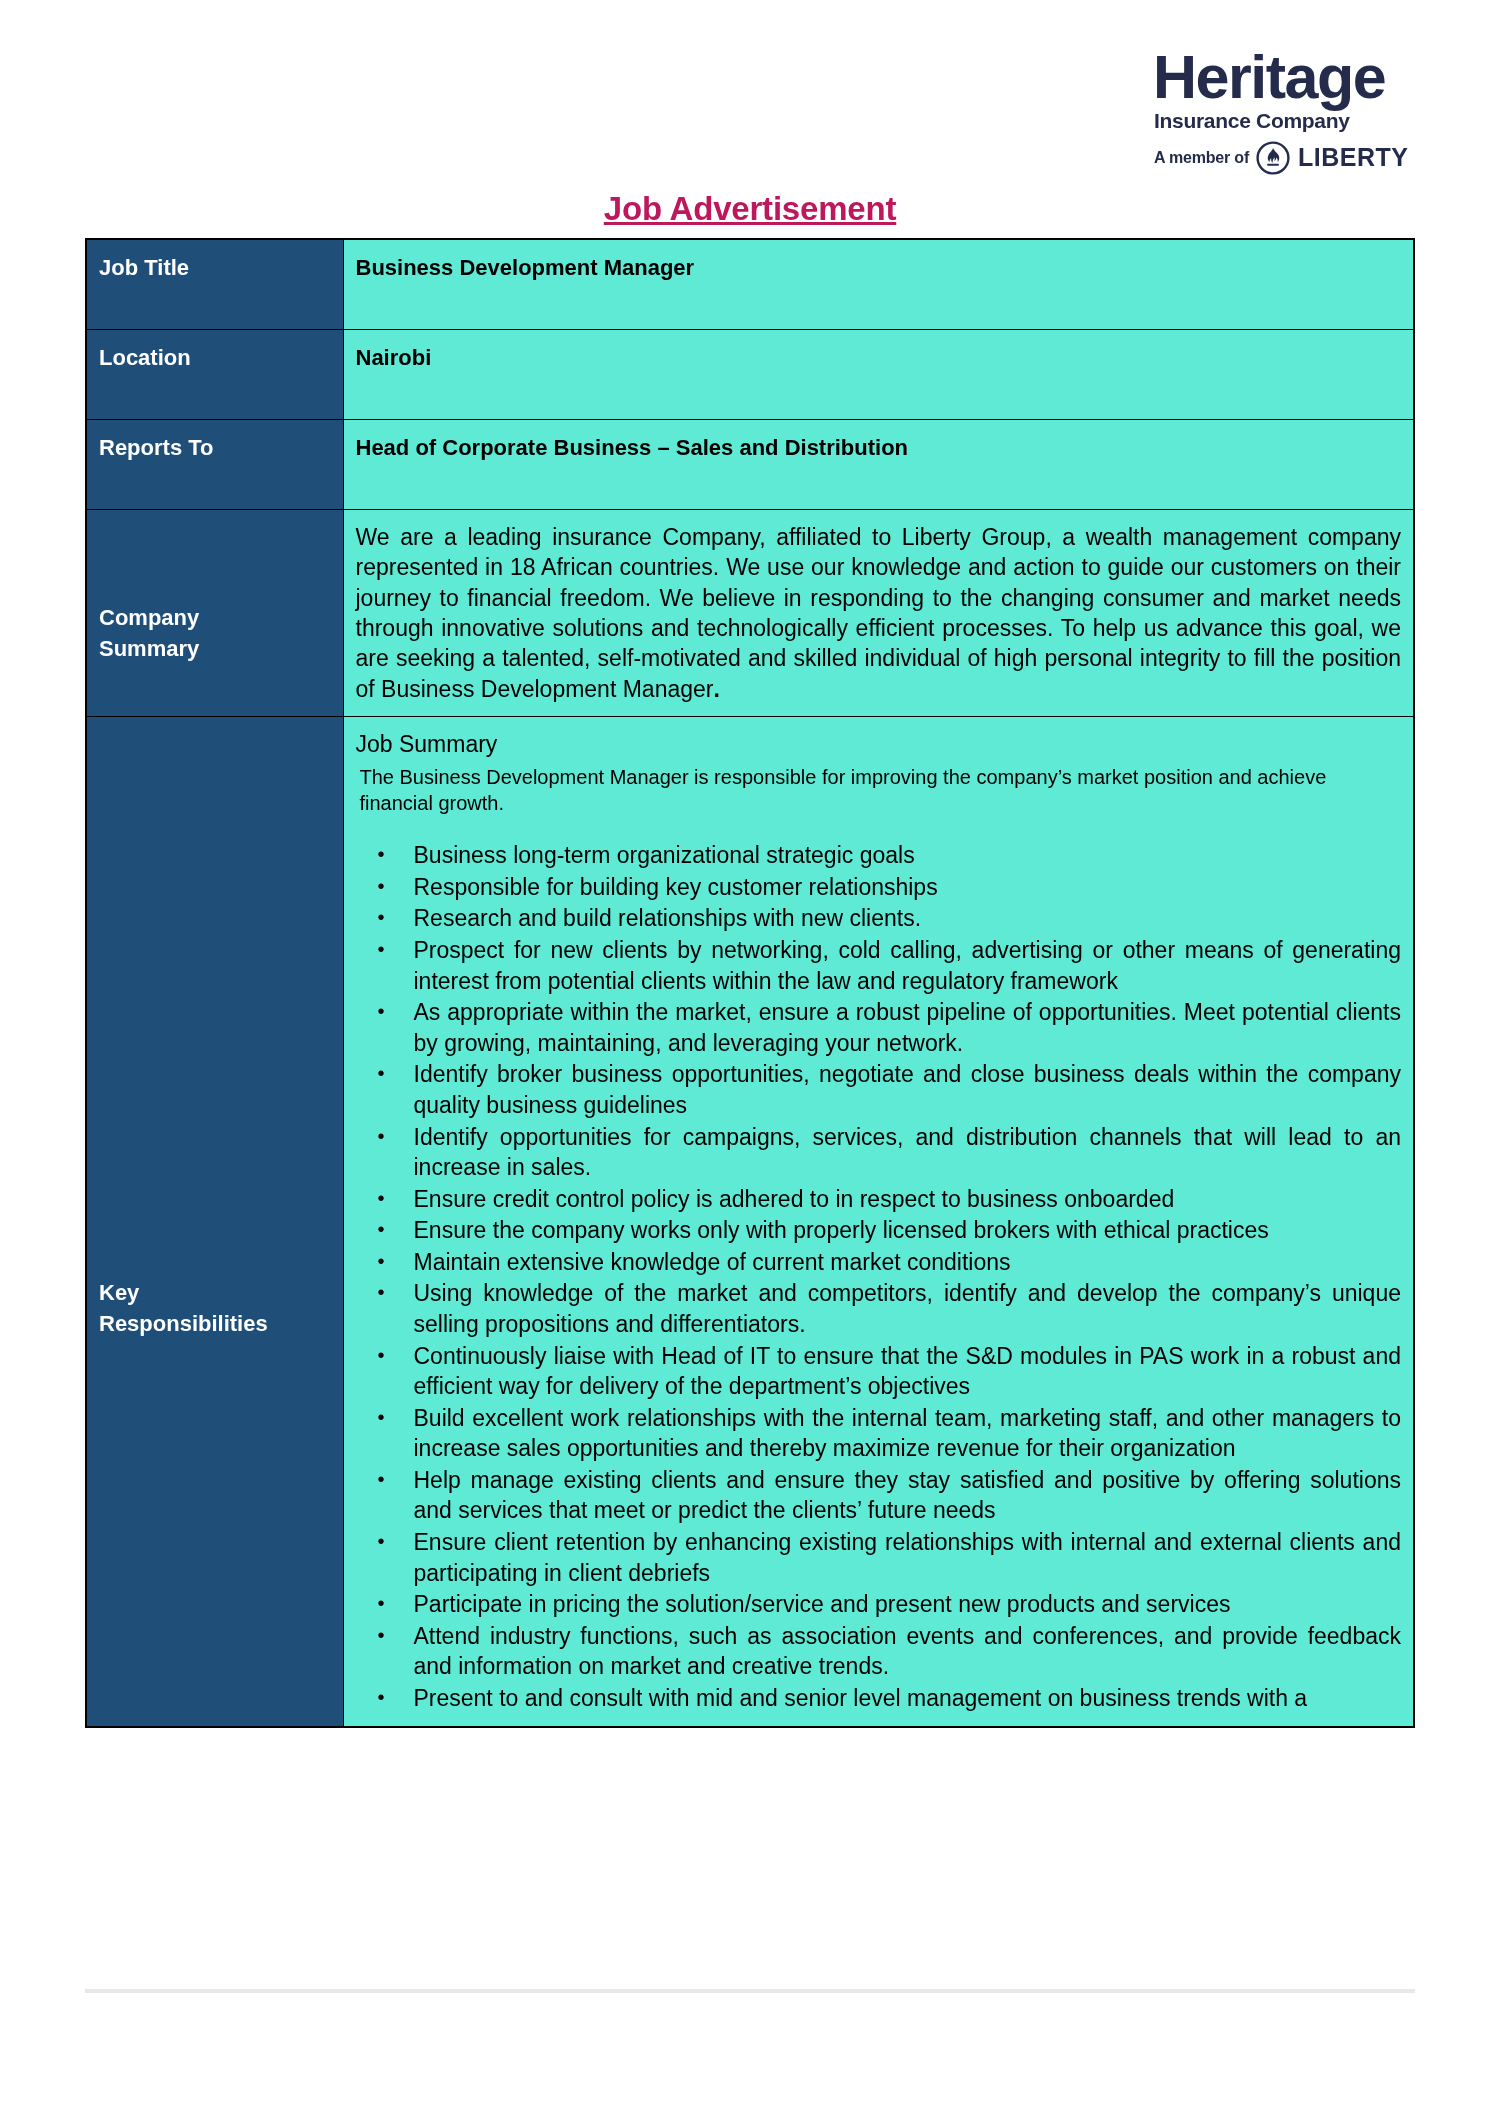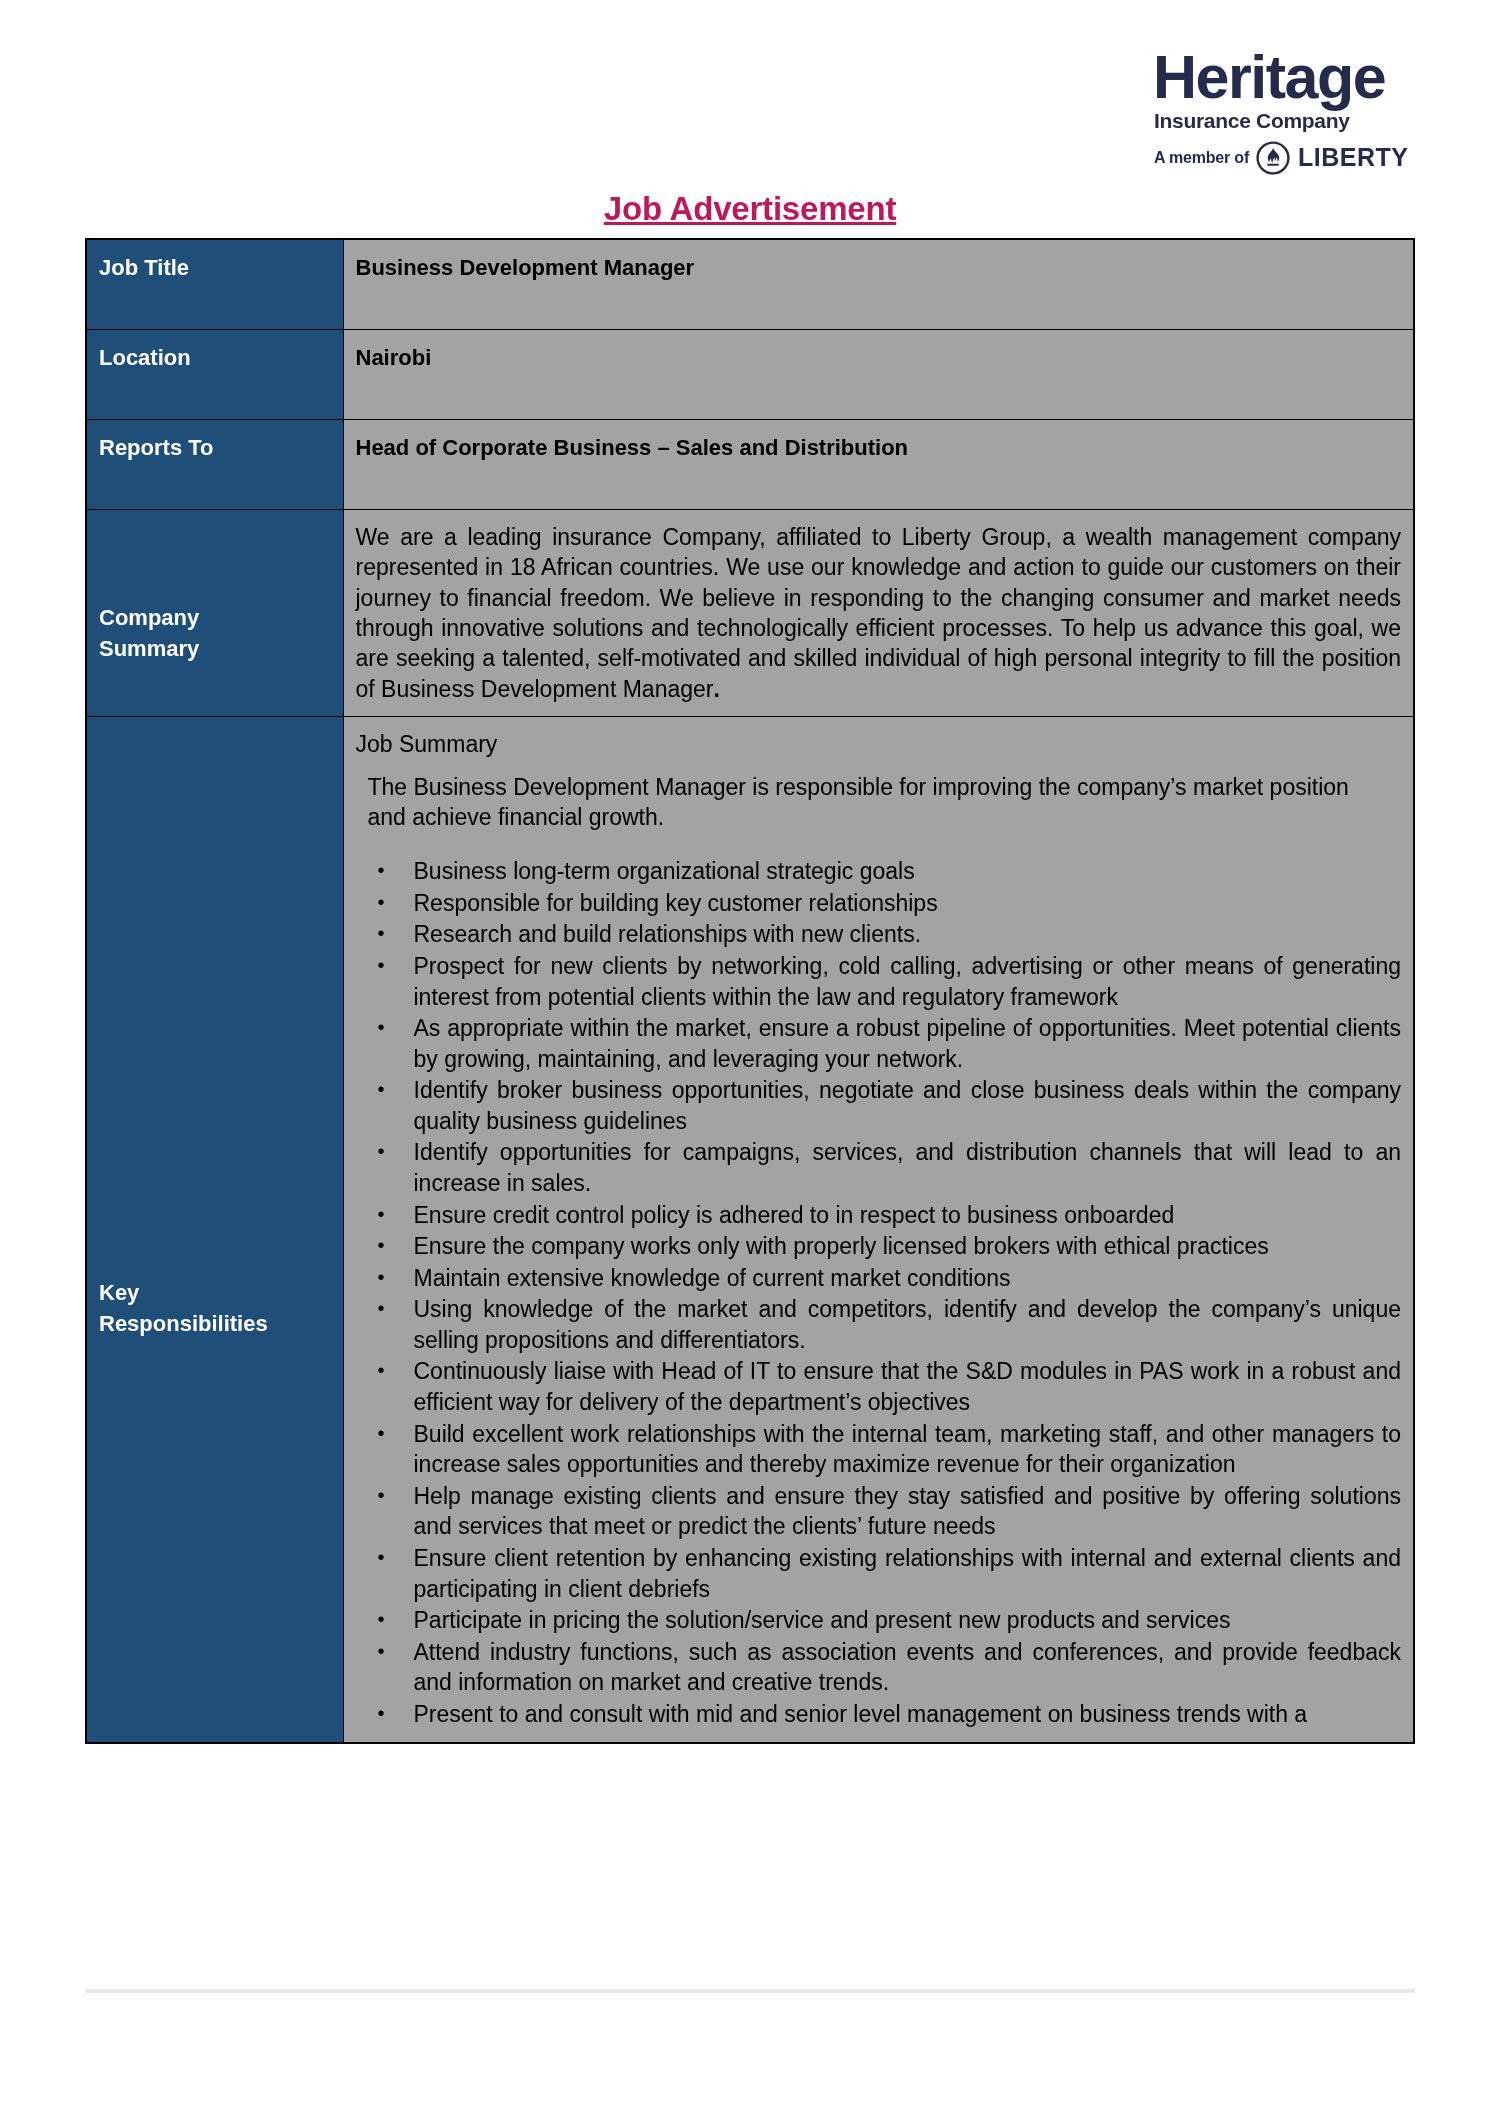--- a/index.html
+++ b/index.html
@@ -118,21 +118,21 @@
   td.label.tall {
     padding-top: 0;
   }
   .label-inner-mid {
     padding-top: 92px;
   }
   .label-inner-key {
     padding-top: 560px;
   }
   td.value {
-    background: #a3a3a3;
+    background: #5eead4;
     padding: 20px 22px 22px 22px;
     font-size: 22px;
     line-height: 1.45;
   }
   td.value.bold {
     font-weight: bold;
   }
   .row-basic td.label,
   .row-basic td.value {
     height: 65px;
@@ -148,23 +148,23 @@
   .para .tail-bold {
     font-weight: bold;
   }
 
   .summary-head {
     font-size: 23px;
     line-height: 1.32;
     margin: 0 0 0 0;
   }
   .summary-body {
-    font-size: 23px;
+    font-size: 20px;
     line-height: 1.32;
-    margin: 12px;
+    margin: 4px;
   }
 
   ul.resp {
     list-style: none;
     margin: 24px 0 0 0;
     padding: 0 0 0 0;
   }
   ul.resp li {
     position: relative;
     padding-left: 58px;

